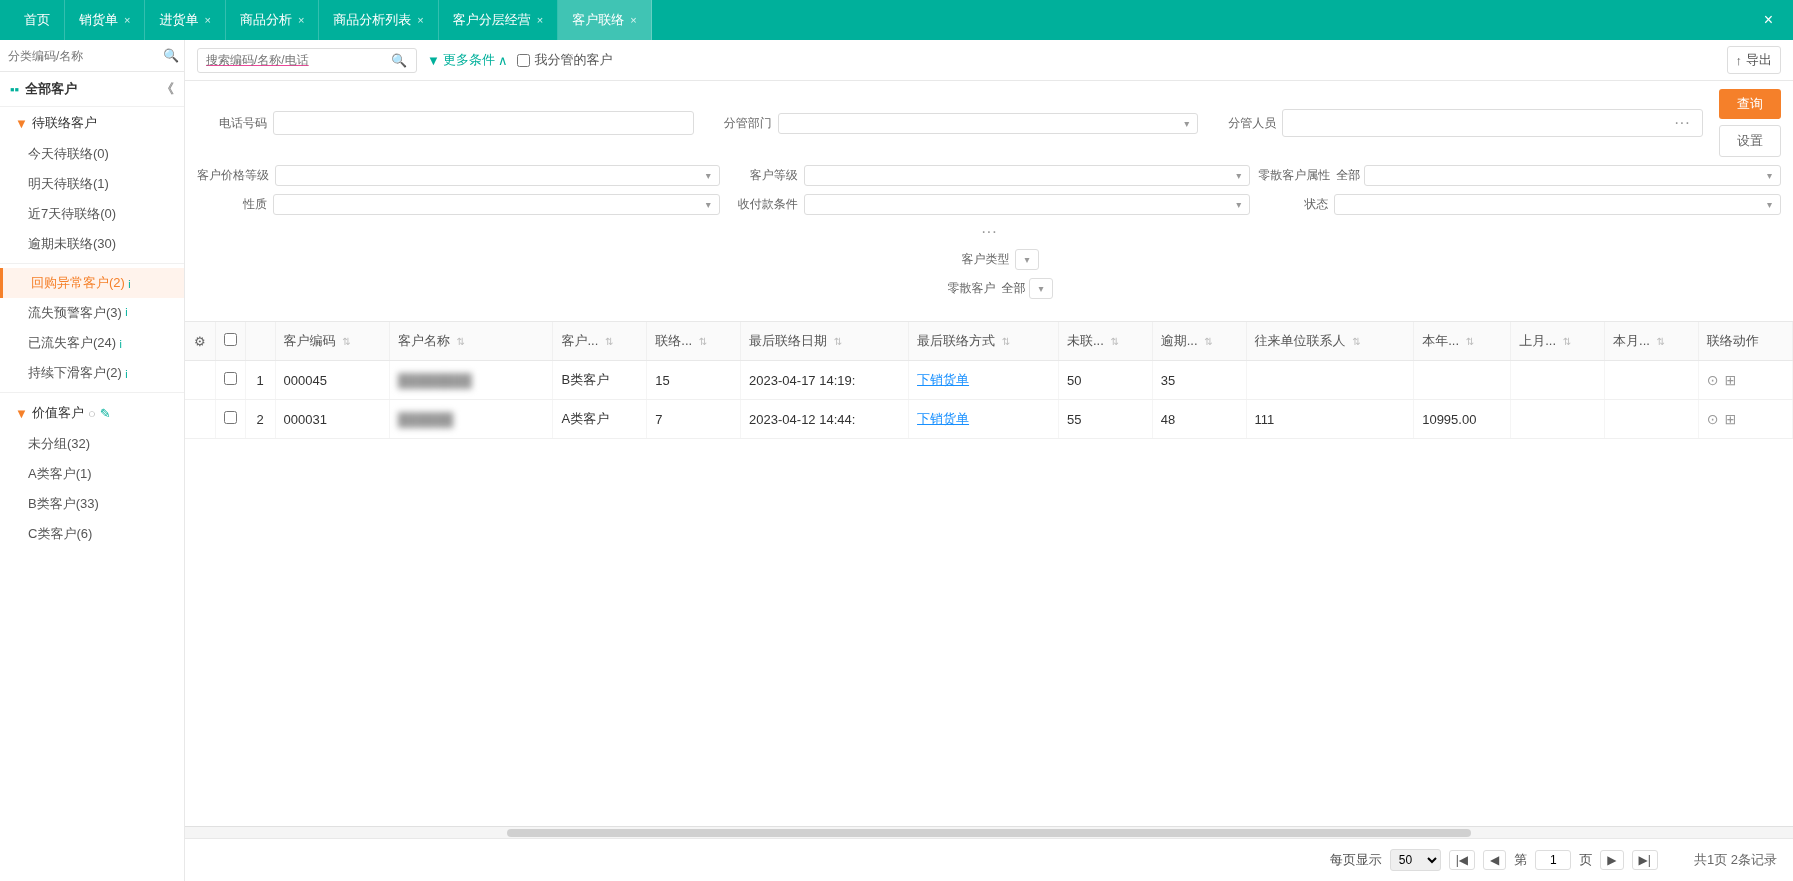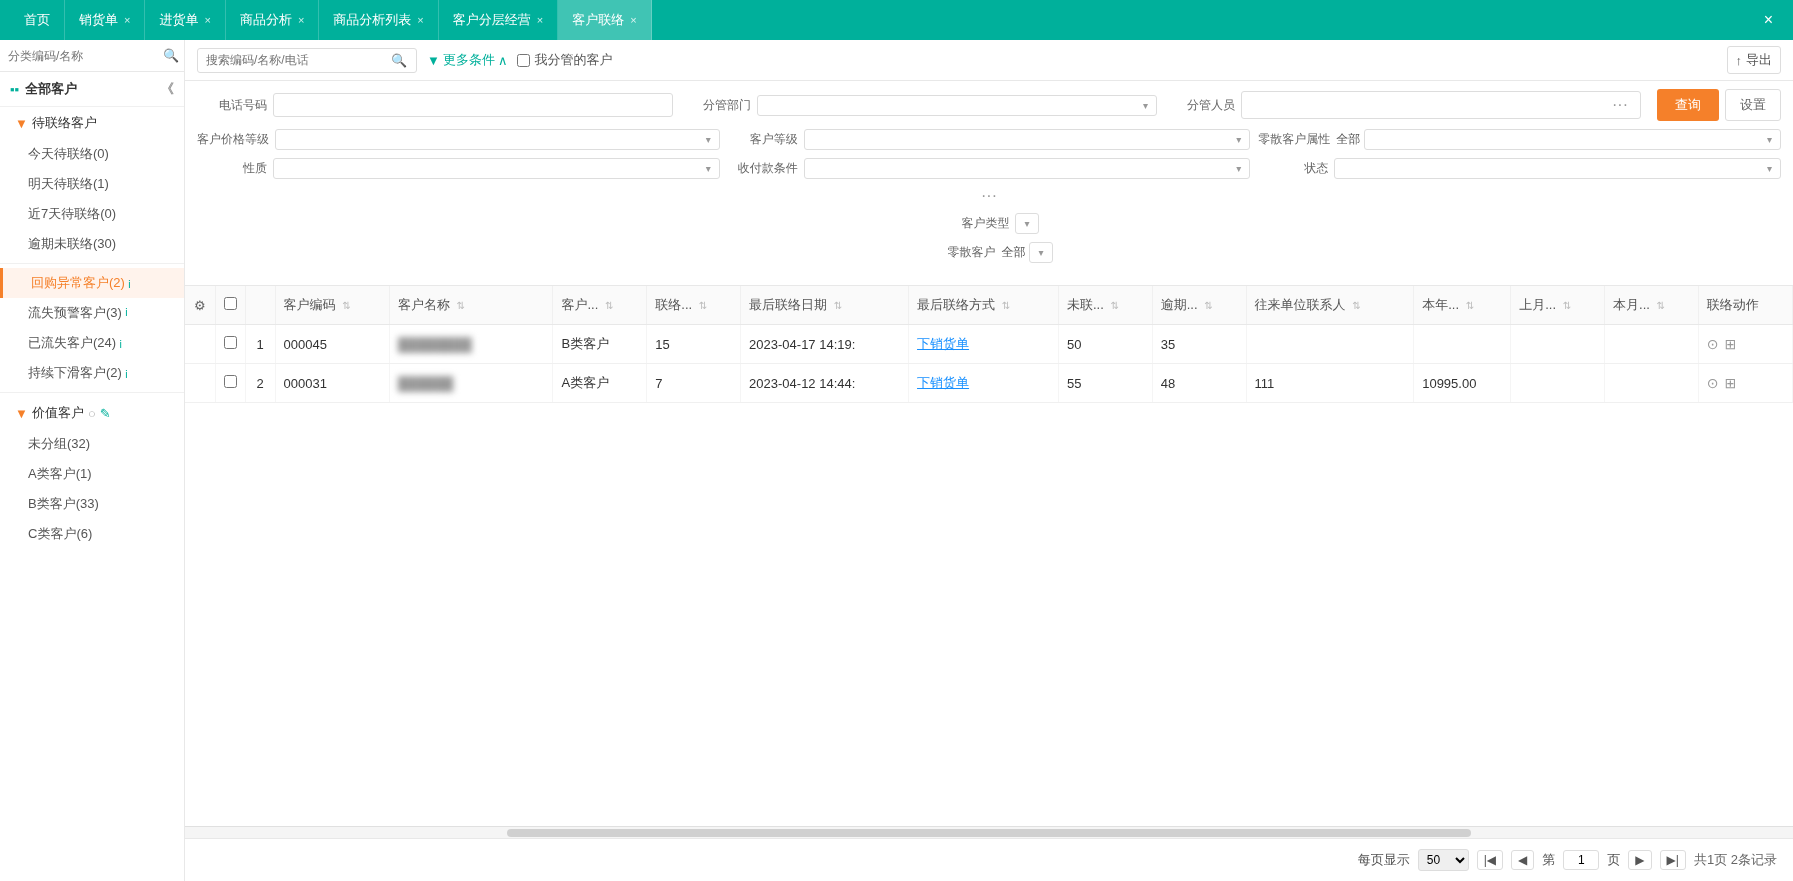--- a/index.html
+++ b/index.html
@@ -73,21 +73,21 @@
 
     
     .filter-bar {
       background: white; border-bottom: 1px solid #e8e8e8;
       padding: 6px 12px; display: flex; align-items: center; gap: 10px;
     }
     .search-input-wrap {
       display: flex; align-items: center; border: 1px solid #ddd;
       border-radius: 3px; padding: 4px 8px; width: 220px;
     }
-    .search-input-wrap input { border: none; outline: none; flex: 1; font-size: 12px; color: #1d4ed8; }
+    .search-input-wrap input { border: none; outline: none; flex: 1; font-size: 12px; color: #ec4899; text-decoration: underline; }
     .search-input-wrap .s-icon { color: #999; }
     .more-conditions {
       display: flex; align-items: center; color: #00b09b; cursor: pointer; font-size: 12px; gap: 3px;
     }
     .my-customers { display: flex; align-items: center; gap: 4px; font-size: 12px; color: #555; cursor: pointer; }
     .my-customers input[type=checkbox] { cursor: pointer; }
     .export-btn {
       margin-left: auto; display: flex; align-items: center; gap: 4px;
       color: #555; cursor: pointer; font-size: 12px; padding: 4px 8px;
       border: 1px solid #ddd; border-radius: 3px;
@@ -116,21 +116,21 @@
     .filter-select-inline { display: flex; align-items: center; flex: 1; gap: 4px; }
     .inline-label { color: #555; font-size: 12px; white-space: nowrap; }
     .btn-query {
       background: #f5802a; color: white; border: none; border-radius: 3px;
       padding: 6px 18px; cursor: pointer; font-size: 13px; white-space: nowrap;
     }
     .btn-settings {
       background: white; color: #666; border: 1px solid #ddd; border-radius: 3px;
       padding: 6px 14px; cursor: pointer; font-size: 13px; white-space: nowrap;
     }
-    .filter-actions { display: flex; flex-direction: row; gap: 6px; margin-left: 8px; }
+    .filter-actions { display: flex; flex-direction: column; gap: 6px; margin-left: 8px; }
     .dots-btn { color: #999; cursor: pointer; font-size: 16px; padding: 0 4px; }
 
     
     .table-container { flex: 1; overflow-x: auto; overflow-y: auto; background: white; }
     table { width: 100%; border-collapse: collapse; font-size: 12px; }
     thead tr { background: #fafafa; border-bottom: 1px solid #e8e8e8; }
     th {
       padding: 10px 8px; text-align: left; color: #555; font-weight: normal;
       border-bottom: 1px solid #e8e8e8; white-space: nowrap; border-right: 1px solid #f0f0f0;
     }
@@ -155,21 +155,21 @@
       border: 1px solid #ddd; border-radius: 3px; padding: 2px 4px; font-size: 12px;
     }
     .pagination .pg-btn {
       border: 1px solid #ddd; border-radius: 3px; padding: 2px 6px;
       cursor: pointer; background: white; color: #555; font-size: 12px;
     }
     .pagination .pg-input {
       width: 36px; border: 1px solid #ddd; border-radius: 3px; padding: 2px 4px;
       text-align: center; font-size: 12px;
     }
-    .total-records { color: #666; }
+    .total-records { color: #666; margin-left: 28px; }
 
     
     .bottom-scroll { height: 12px; background: #f5f5f5; border-top: 1px solid #e0e0e0; }
     .scroll-inner { height: 8px; margin: 2px; background: #d0d0d0; border-radius: 4px; width: 60%; margin-left: 20%; }
 
     .checkbox-col { width: 30px; text-align: center; }
     .num-col { width: 30px; text-align: center; }
   </style>
 </head>
 <body>

